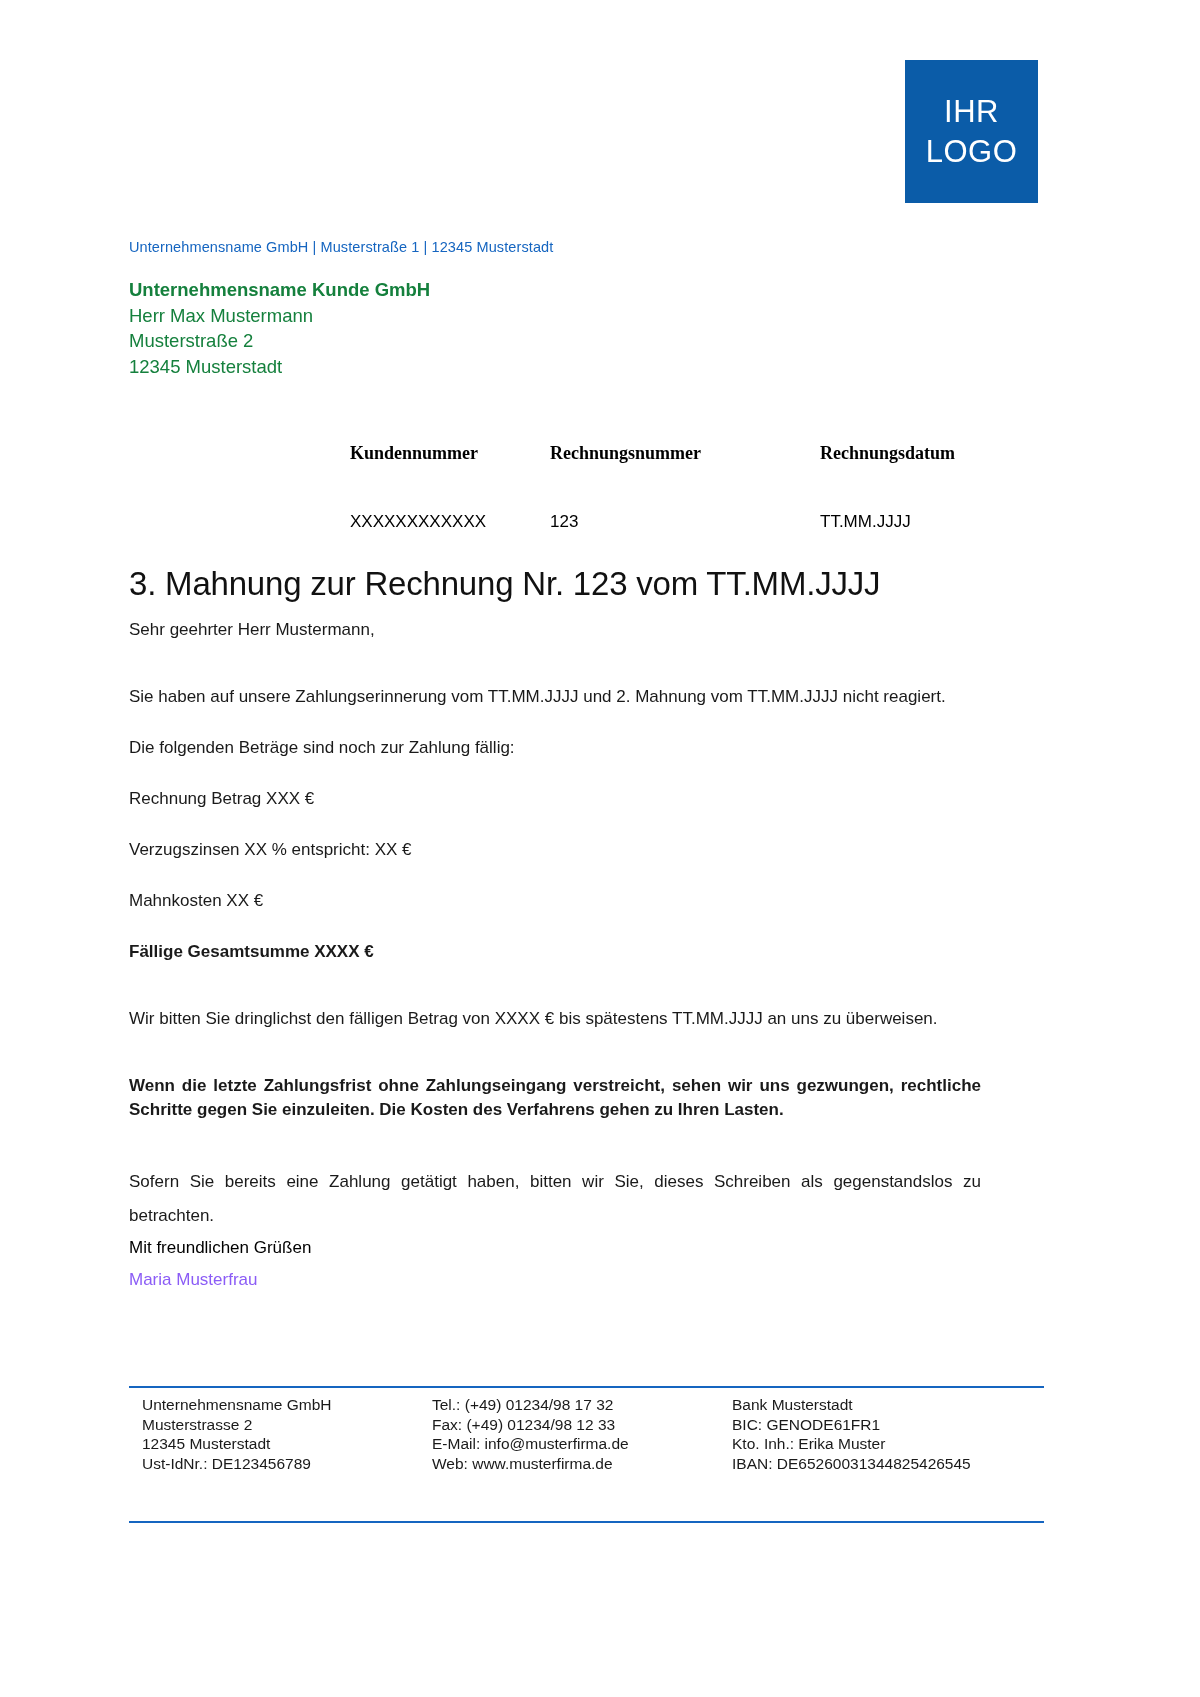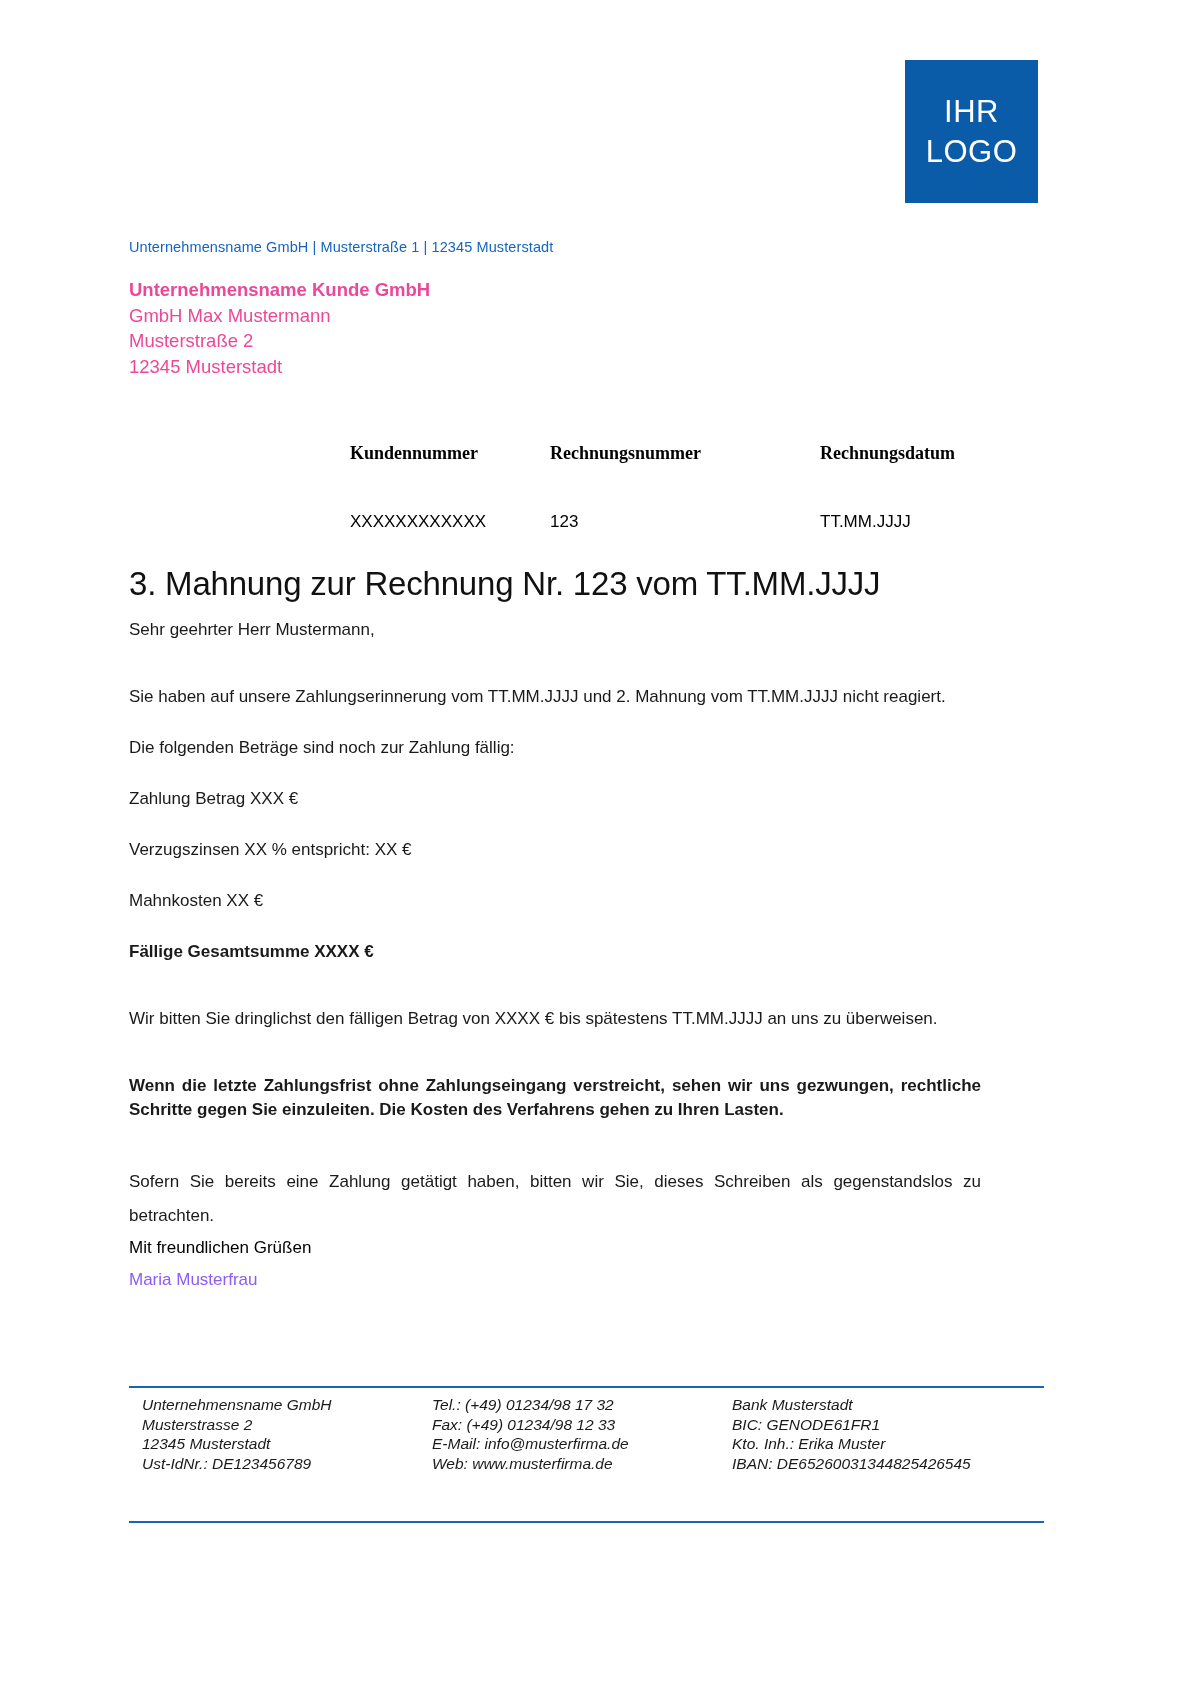--- a/index.html
+++ b/index.html
@@ -44,21 +44,21 @@
     letter-spacing: 0.1px;
     white-space: nowrap;
   }
 
   
   .recipient {
     position: absolute;
     left: 129px; top: 277px;
     font-size: 18.5px;
     line-height: 25.5px;
-    color: #ec4899;
+    color: #15803d;
   }
   .recipient .company { font-weight: bold; }
 
   
   .meta {
     position: absolute;
     left: 350px; top: 441px;
     width: 700px;
     display: flex;
   }
@@ -138,21 +138,20 @@
   }
   .footer-col { }
   .footer-col.f1 { width: 290px; }
   .footer-col.f2 { width: 300px; }
   .footer-col.f3 { width: 330px; }
   .footer-line {
     font-size: 15.5px;
     line-height: 19.5px;
     color: #1a1a1a;
     white-space: nowrap;
-    font-style: italic;
   }
   .footer-rule-bottom {
     position: absolute;
     left: 129px; top: 1521px;
     width: 915px; height: 2px;
     background: #1565C0;
   }
 </style>
 </head>
 <body>
@@ -161,21 +160,21 @@
 
   <div class="logo-box">
     <span class="logo-line">IHR</span>
     <span class="logo-line">LOGO</span>
   </div>
 
   <div class="sender-line">Unternehmensname GmbH | Musterstraße 1 | 12345 Musterstadt</div>
 
   <div class="recipient">
     <div class="company">Unternehmensname Kunde GmbH</div>
-    <div>GmbH Max Mustermann</div>
+    <div>Herr Max Mustermann</div>
     <div>Musterstraße 2</div>
     <div>12345 Musterstadt</div>
   </div>
 
   <div class="meta">
     <div class="meta-col c1">
       <div class="meta-head">Kundennummer</div>
       <div class="meta-val">XXXXXXXXXXXX</div>
     </div>
     <div class="meta-col c2">
@@ -187,21 +186,21 @@
       <div class="meta-val">TT.MM.JJJJ</div>
     </div>
   </div>
 
   <h1 class="doc-title">3. Mahnung zur Rechnung Nr. 123 vom TT.MM.JJJJ</h1>
 
   <div class="body-area">
     <p class="p">Sehr geehrter Herr Mustermann,</p>
     <p class="p justify">Sie haben auf unsere Zahlungserinnerung vom TT.MM.JJJJ und 2. Mahnung vom TT.MM.JJJJ nicht reagiert.</p>
     <p class="p">Die folgenden Beträge sind noch zur Zahlung fällig:</p>
-    <p class="p">Zahlung Betrag XXX €</p>
+    <p class="p">Rechnung Betrag XXX €</p>
     <p class="p">Verzugszinsen XX % entspricht: XX €</p>
     <p class="p">Mahnkosten XX €</p>
     <p class="p bold">Fällige Gesamtsumme XXXX €</p>
     <p class="p justify">Wir bitten Sie dringlichst den fälligen Betrag von XXXX € bis spätestens TT.MM.JJJJ an uns zu überweisen.</p>
     <p class="p bold justify loose">Wenn die letzte Zahlungsfrist ohne Zahlungseingang verstreicht, sehen wir uns gezwungen, rechtliche Schritte gegen Sie einzuleiten. Die Kosten des Verfahrens gehen zu Ihren Lasten.</p>
     <p class="p justify wide-lead">Sofern Sie bereits eine Zahlung getätigt haben, bitten wir Sie, dieses Schreiben als gegenstandslos zu betrachten.</p>
   </div>
 
   <div class="closing">Mit freundlichen Grüßen</div>
   <div class="signature">Maria Musterfrau</div>

